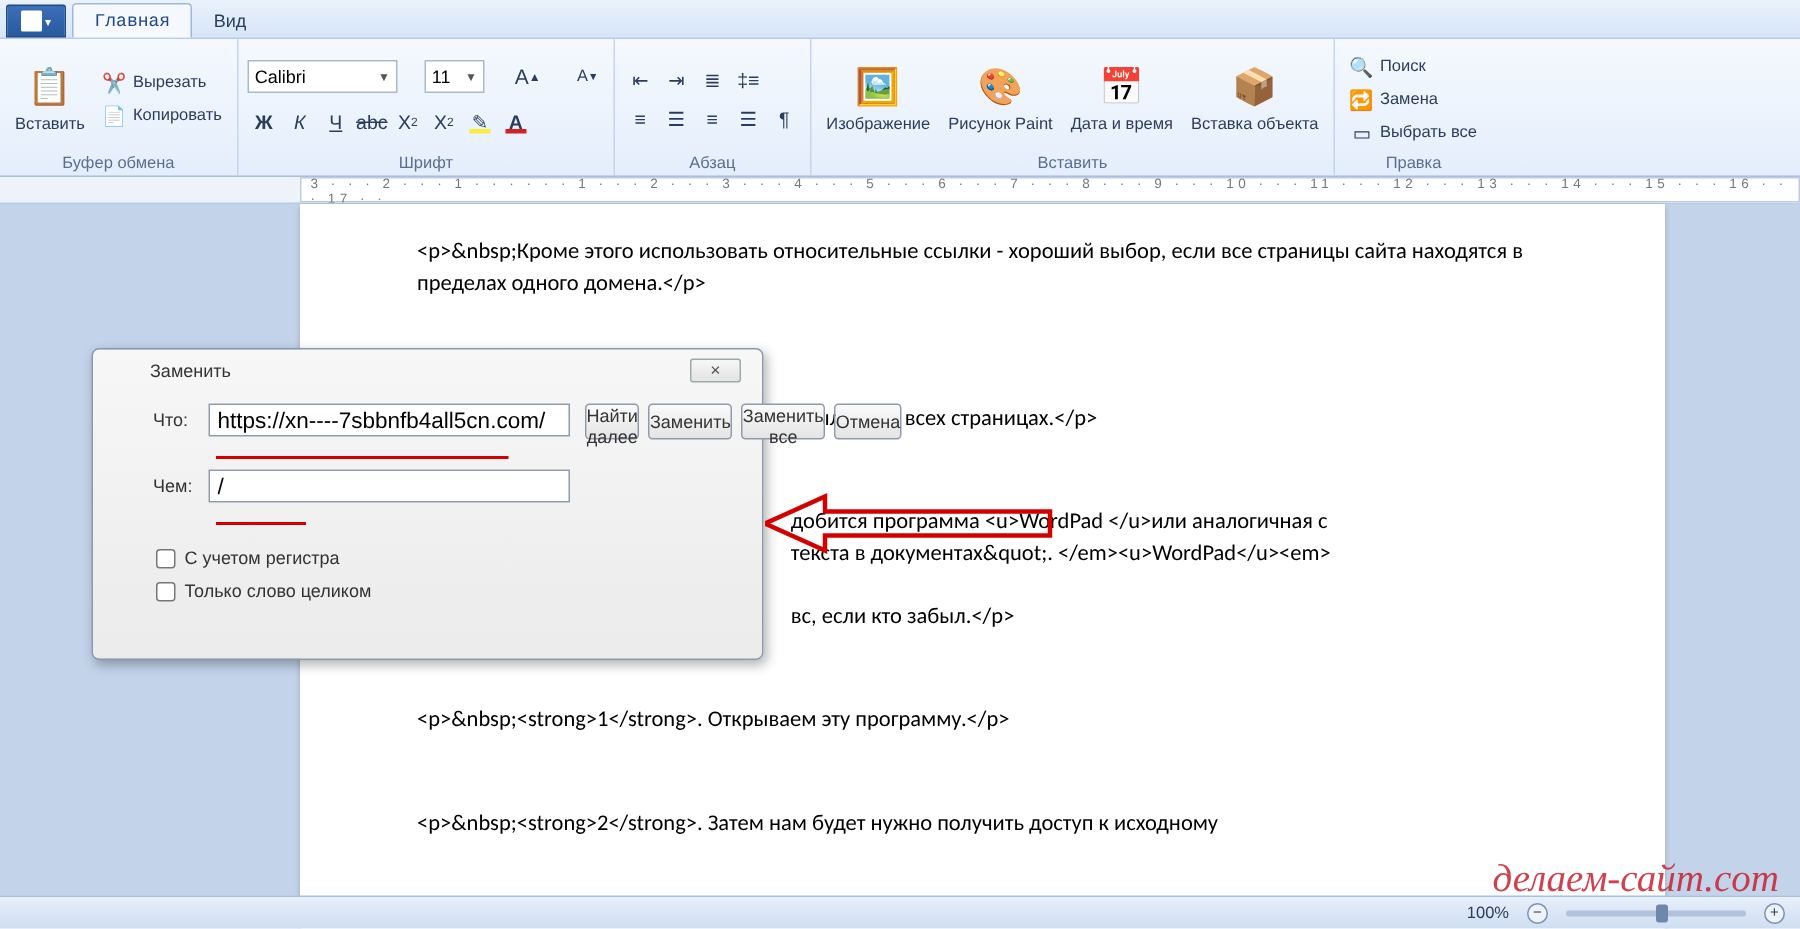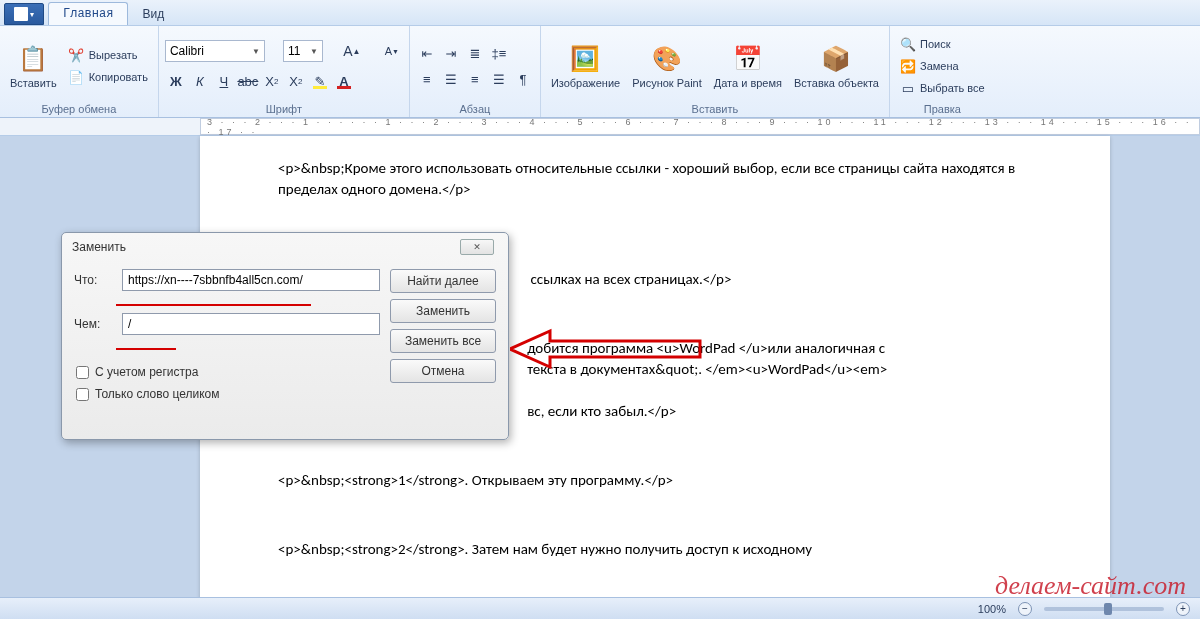--- a/index.html
+++ b/index.html
@@ -38,30 +38,30 @@
 .para-row { display: flex; gap: 2px; }
 
 .ruler { height: 18px; background: #eef3fa; border-bottom: 1px solid #b5cce8; padding-left: 200px; font-size: 9px; color: #777; overflow: hidden; position: relative; }
 .ruler-inner { position: absolute; left: 200px; right: 0; top: 0; height: 100%; background: #fff; border: 1px solid #c0cde0; display: flex; align-items: center; }
 
 .workspace { position: absolute; top: 136px; left: 0; right: 0; bottom: 22px; background: #c3d4ea; }
 .page { position: absolute; left: 200px; top: 0; width: 910px; min-height: 600px; background: #fff; box-shadow: 0 1px 4px rgba(0,0,0,0.2); padding: 22px 78px; font-family: Calibri, sans-serif; font-size: 15px; color: #000; line-height: 1.4; }
 .page p { margin-bottom: 18px; }
 .page .gap { height: 30px; }
 
-.dialog { position: absolute; left: 61px; top: 232px; width: 448px; height: 208px; background: linear-gradient(#f7f7f7, #ebebeb); border: 1px solid #8a98ab; border-radius: 5px; box-shadow: 2px 3px 8px rgba(0,0,0,0.3); z-index: 50; }
+.dialog { position: absolute; left: 61px; top: 232px; width: 448px; height: 208px; background: linear-gradient(#f7f7f7, #ebebeb); border: 1px solid #8a98ab; border-radius: 5px; box-shadow: 2px 3px 8px rgba(0,0,0,0.3); z-index: 50; padding-left: 28px; }
 .dlg-title { padding: 6px 10px; font-size: 12px; color: #333; display: flex; justify-content: space-between; align-items: center; }
 .dlg-close { width: 34px; height: 16px; border: 1px solid #9aa; border-radius: 2px; background: linear-gradient(#f7f7f7,#e3e3e3); display: flex; align-items: center; justify-content: center; font-size: 9px; color: #555; cursor: pointer; margin-right: 4px; }
 .dlg-body { padding: 8px 12px; display: flex; gap: 10px; }
 .dlg-left { flex: 1; }
-.dlg-right { width: 106px; display: flex; flex-direction: column; gap: 6px; }
+.dlg-right { width: 106px; display: flex; flex-direction: row; gap: 6px; }
 .dlg-btn { height: 24px; border: 1px solid #8f9aac; border-radius: 3px; background: linear-gradient(#fafafa,#e4e4e4); font-size: 12px; color: #333; cursor: pointer; }
-.field-row { display: flex; align-items: center; margin-bottom: 10px; gap: 16px; }
+.field-row { display: flex; align-items: center; margin-bottom: 10px; gap: 5px; }
 .field-lbl { width: 32px; font-size: 12px; color: #333; }
-.field-input { flex: 1; height: 22px; border: 1px solid #8f9aac; padding: 0 5px; font-size: 12px; background: #fff; }
+.field-input { flex: 1; height: 22px; border: 1px solid #8f9aac; padding: 0 5px; font-size: 15px; background: #fff; }
 .chk-row { display: flex; align-items: center; gap: 6px; font-size: 12px; color: #333; margin-bottom: 8px; margin-left: 2px; }
 .chk-row input { width: 13px; height: 13px; }
 .underline-red { position: relative; }
 .underline-red::after { content: ""; position: absolute; left: 0; bottom: -2px; height: 2px; background: #d40000; width: 100%; }
 
 .arrow-annot { position: absolute; left: 510px; top: 324px; z-index: 60; pointer-events: none; }
 
 .watermark { position: absolute; right: 14px; bottom: 18px; font-family: "Segoe Script", cursive; font-size: 26px; font-style: italic; color: #c8202f; z-index: 70; opacity: .85; }
 
 .statusbar { position: absolute; left: 0; right: 0; bottom: 0; height: 22px; background: linear-gradient(#e7effa,#cfdef2); border-top: 1px solid #a8c0e0; display: flex; align-items: center; justify-content: flex-end; padding: 0 10px; gap: 12px; font-size: 11px; color: #2b3d5c; }

